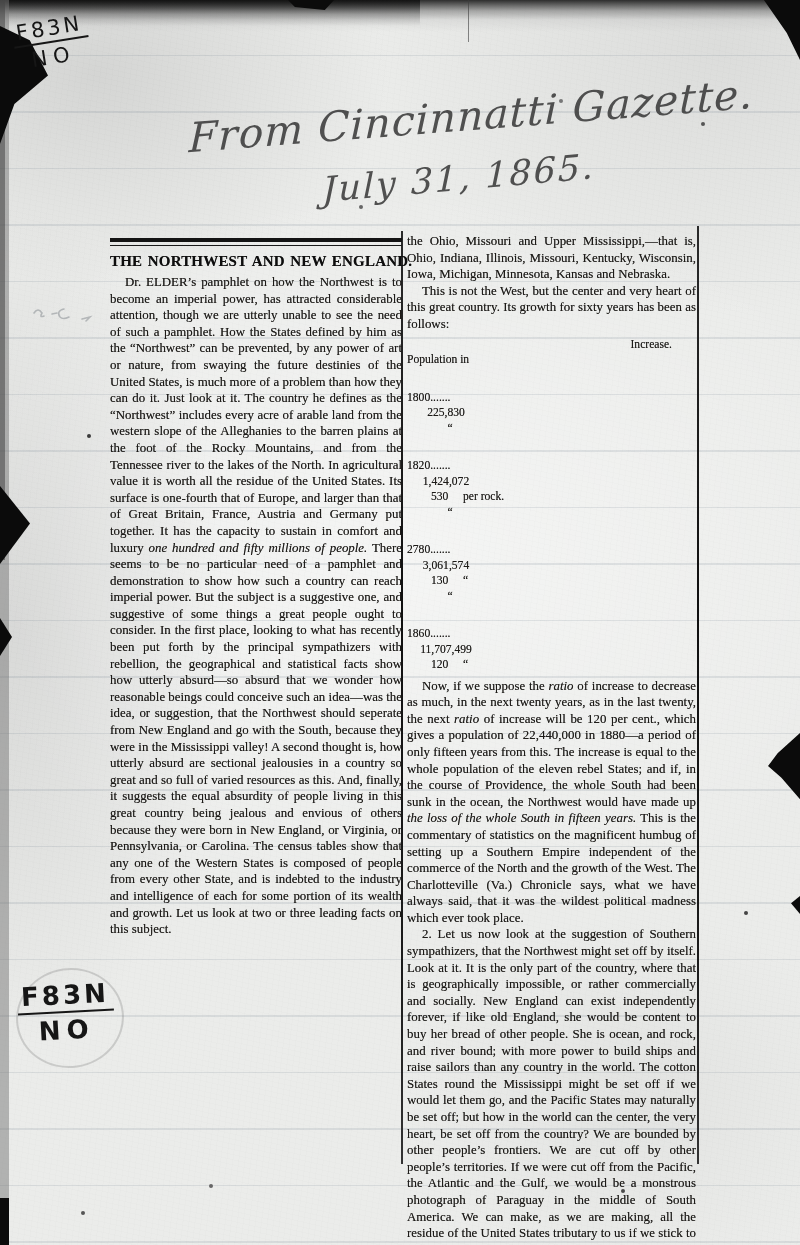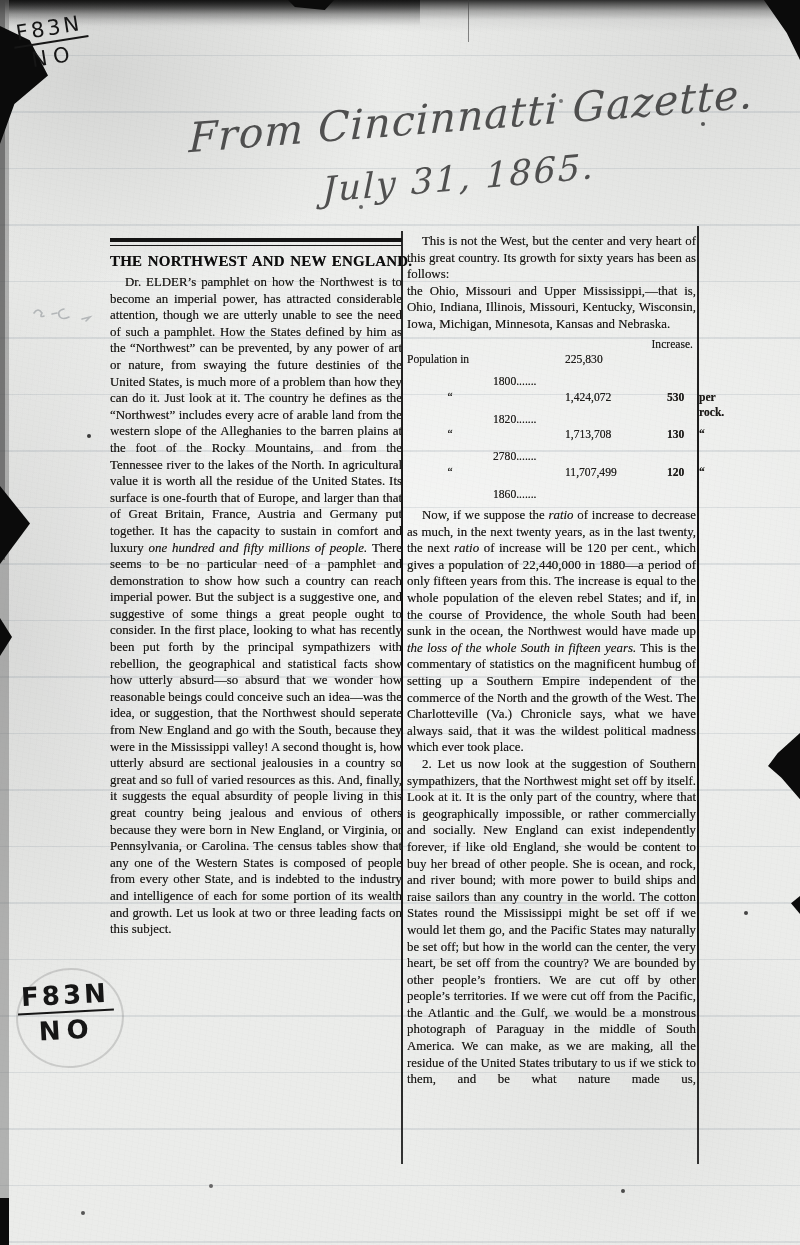--- a/index.html
+++ b/index.html
@@ -66,27 +66,27 @@
   .col2{left:407px;top:233px;width:289px;}
   .rule-thick{height:4px;background:#141414;}
   .rule-thin{height:1.5px;background:#1a1a1a;margin-top:2.5px;}
   .headline{font-weight:bold;font-size:15px;line-height:18px;margin:6px 0 4px;color:#0e0e0e;
     letter-spacing:.2px;word-spacing:1.5px;text-align:left;white-space:nowrap;}
   .para{margin:0;text-indent:15px;}
   .para.noindent{text-indent:0;}
   .para.fill{text-align-last:justify;}
   
   .pop-table{font-size:11.6px;line-height:15.5px;margin:4px 0 5px;text-align:left;text-indent:0;}
-  .pt-header{text-align:right;padding-right:3px;}
-  .pt-row{display:flex;}
+  .pt-header{text-align:right;padding-right:24px;}
+  .pt-row{display:flex;flex-direction:column;}
   .pt-ditto{width:86px;flex:none;}
   .pt-ditto.center{text-align:center;}
   .pt-year{width:72px;flex:none;margin-top:22px;}
-  .pt-pop{width:78px;flex:none;text-align:left;}
-  .pt-inc{display:flex;margin-left:24px;font-weight:bold;}
+  .pt-pop{width:78px;flex:none;text-align:center;}
+  .pt-inc{display:flex;margin-left:24px;}
   .pt-inc-num{width:32px;flex:none;}
 </style>
 </head>
 <body>
 
 <div id="page">
   <div class="mottle"></div>
   <div class="ruled-lines"></div>
   <div class="grain"></div>
 
@@ -128,22 +128,22 @@
     <div class="rule-thick"></div>
     <div class="rule-thin"></div>
     <div class="headline">THE NORTHWEST AND NEW ENGLAND.</div>
     <div>
         <p class="para">Dr. ELDER’s pamphlet on how the Northwest is to become an imperial power, has attracted considerable attention, though we are utterly unable to see the need of such a pamphlet. How the States defined by him as the “Northwest” can be prevented, by any power of art or nature, from swaying the future destinies of the United States, is much more of a problem than how they can do it. Just look at it. The country he defines as the “Northwest” includes every acre of arable land from the western slope of the Alleghanies to the barren plains at the foot of the Rocky Mountains, and from the Tennessee river to the lakes of the North. In agricultural value it is worth all the residue of the United States. Its surface is one-fourth that of Europe, and larger than that of Great Britain, France, Austria and Germany put together. It has the capacity to sustain in comfort and luxury <i>one hundred and fifty millions of people.</i> There seems to be no particular need of a pamphlet and demonstration to show how such a country can reach imperial power. But the subject is a suggestive one, and suggestive of some things a great people ought to consider. In the first place, looking to what has recently been put forth by the principal sympathizers with rebellion, the geographical and statistical facts show how utterly absurd—so absurd that we wonder how reasonable beings could conceive such an idea—was the idea, or suggestion, that the Northwest should seperate from New England and go with the South, because they were in the Mississippi valley! A second thought is, how utterly absurd are sectional jealousies in a country so great and so full of varied resources as this. And, finally, it suggests the equal absurdity of people living in this great country being jealous and envious of others because they were born in New England, or Virginia, or Pennsylvania, or Carolina. The census tables show that any one of the Western States is composed of people from every other State, and is indebted to the industry and intelligence of each for some portion of its wealth and growth. Let us look at two or three leading facts on this subject.</p>
       </div>
   </div>
 
   <div class="col col2">
     <div>
+        <p class="para noindent">the Ohio, Missouri and Upper Mississippi,—that is, Ohio, Indiana, Illinois, Missouri, Kentucky, Wisconsin, Iowa, Michigan, Minnesota, Kansas and Nebraska.</p>
         <p class="para">This is not the West, but the center and very heart of this great country. Its growth for sixty years has been as follows:</p>
-        <p class="para noindent">the Ohio, Missouri and Upper Mississippi,—that is, Ohio, Indiana, Illinois, Missouri, Kentucky, Wisconsin, Iowa, Michigan, Minnesota, Kansas and Nebraska.</p>
       </div>
     <div class="pop-table">
       <div class="pt-header">Increase.</div>
       <div>
           <div class="pt-row">
             <span class="pt-ditto">Population in</span>
             <span class="pt-year">1800.......</span>
             <span class="pt-pop">225,830</span>
             <span class="pt-inc">
               <span class="pt-inc-num"></span>
@@ -155,21 +155,21 @@
             <span class="pt-year">1820.......</span>
             <span class="pt-pop">1,424,072</span>
             <span class="pt-inc">
               <span class="pt-inc-num">530</span>
               <span>per rock.</span>
             </span>
           </div>
           <div class="pt-row">
             <span class="pt-ditto center">“</span>
             <span class="pt-year">2780.......</span>
-            <span class="pt-pop">1,713,708</span>
+            <span class="pt-pop">3,061,574</span>
             <span class="pt-inc">
               <span class="pt-inc-num">130</span>
               <span>“</span>
             </span>
           </div>
           <div class="pt-row">
             <span class="pt-ditto center">“</span>
             <span class="pt-year">1860.......</span>
             <span class="pt-pop">11,707,499</span>
             <span class="pt-inc">

